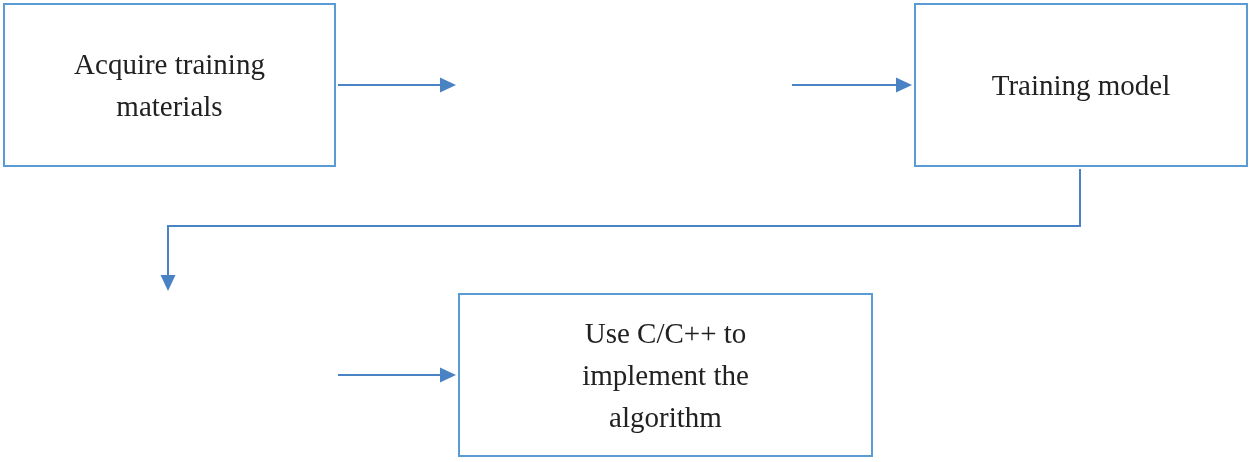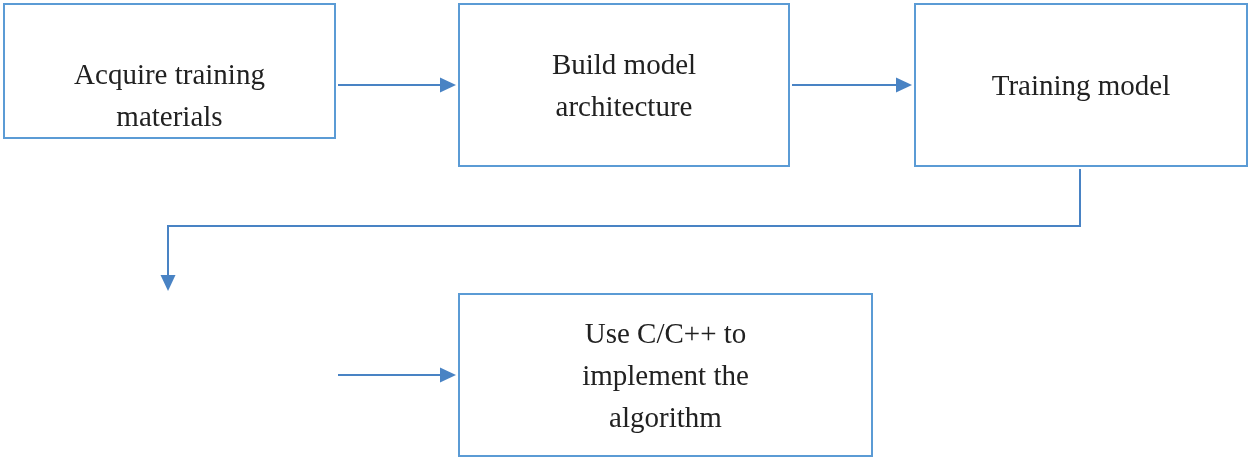--- a/index.html
+++ b/index.html
@@ -44,27 +44,24 @@
   .edge-head {
     fill: var(--connector, #4983C4);
     stroke: none;
   }
 </style>
 </head>
 <body>
 
 <div class="canvas">
 
-  <div class="node" style="left:3px; top:3px; width:333px; height:136px; padding:0 30px;align-items:flex-end;">
+  <div class="node" style="left:3px; top:3px; width:333px; height:164px; padding:0 30px;">
     <span>Acquire training materials</span>
   </div>
 
-  <div class="node" style="left:458px; top:3px; width:332px; height:164px; padding:0 30px;">
-    <span>Build model architecture</span>
-  </div>
 
   <div class="node" style="left:914px; top:3px; width:334px; height:164px; padding:4px 15px;">
     <span>Training model</span>
   </div>
 
 
   <div class="node" style="left:458px; top:293px; width:415px; height:164px; padding:0 71px;">
     <span>Use C/C++ to implement the algorithm</span>
   </div>
 

